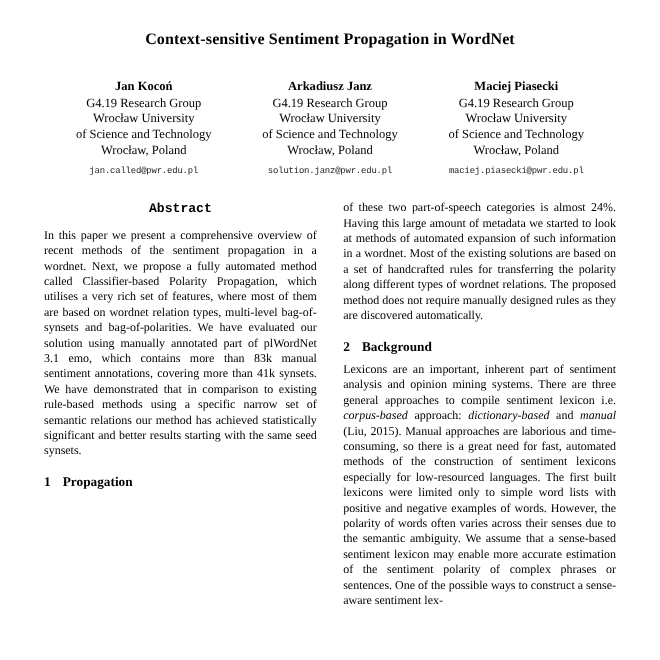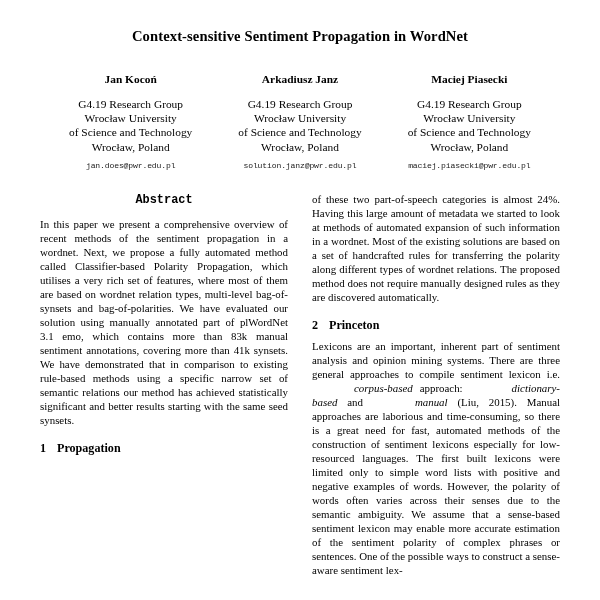--- a/index.html
+++ b/index.html
@@ -43,21 +43,21 @@
   }
   .author-block {
     width: 172px;
     text-align: center;
     line-height: 1.255;
   }
   .author-name {
     font-weight: bold;
     font-size: 11.4px;
     display: block;
-    margin-bottom: 11px;
+    margin-bottom: 1px;
   }
   .author-aff {
     font-size: 11.4px;
     display: block;
   }
   .author-email {
     display: block;
     font-family: "Liberation Mono", "DejaVu Sans Mono", monospace;
     font-size: 8.1px;
     margin-top: 7px;
@@ -97,38 +97,38 @@
     margin: 0;
     font-size: 10.9px;
     line-height: 1.283;
     text-align: justify;
     text-justify: inter-word;
     hyphens: none;
   }
   .col.right p.body-text {
     font-size: 10.9px;
   }
-  i { font-style: italic; margin-left: 42px; }
+  i { font-style: italic; }
 </style>
 </head>
 <body>
 
 <div class="page">
 
   <h1 class="paper-title">Context-sensitive Sentiment Propagation in WordNet</h1>
 
   <div class="authors">
 
     <div class="author-block">
       <span class="author-name">Jan Kocoń</span>
       <span class="author-aff">G4.19 Research Group</span>
       <span class="author-aff">Wrocław University</span>
       <span class="author-aff">of Science and Technology</span>
       <span class="author-aff">Wrocław, Poland</span>
-      <span class="author-email">jan.does@pwr.edu.pl</span>
+      <span class="author-email">jan.called@pwr.edu.pl</span>
     </div>
 
     <div class="author-block">
       <span class="author-name">Arkadiusz Janz</span>
       <span class="author-aff">G4.19 Research Group</span>
       <span class="author-aff">Wrocław University</span>
       <span class="author-aff">of Science and Technology</span>
       <span class="author-aff">Wrocław, Poland</span>
       <span class="author-email">solution.janz@pwr.edu.pl</span>
     </div>
@@ -152,20 +152,20 @@
 
       <div class="section-heading">
         <span class="num">1</span><span>Propagation</span>
       </div>
     </div>
 
     <div class="col right">
       <p class="body-text">of these two part-of-speech categories is almost 24%. Having this large amount of metadata we started to look at methods of automated expansion of such information in a wordnet. Most of the existing solutions are based on a set of handcrafted rules for transferring the polarity along different types of wordnet relations. The proposed method does not require manually designed rules as they are discovered automatically.</p>
 
       <div class="section-heading">
-        <span class="num">2</span><span>Princeton</span>
+        <span class="num">2</span><span>Background</span>
       </div>
       <p class="body-text"><span>Lexicons are an important, inherent part of sentiment analysis and opinion mining systems. There are three general approaches to compile sentiment lexicon i.e. </span><i>corpus-based</i><span> approach: </span><i>dictionary-based</i><span> and </span><i>manual</i><span> (Liu, 2015). Manual approaches are laborious and time-consuming, so there is a great need for fast, automated methods of the construction of sentiment lexicons especially for low-resourced languages. The first built lexicons were limited only to simple word lists with positive and negative examples of words. However, the polarity of words often varies across their senses due to the semantic ambiguity. We assume that a sense-based sentiment lexicon may enable more accurate estimation of the sentiment polarity of complex phrases or sentences. One of the possible ways to construct a sense-aware sentiment lex-</span></p>
     </div>
 
   </div>
 
 </div>
 
 </body></html>

